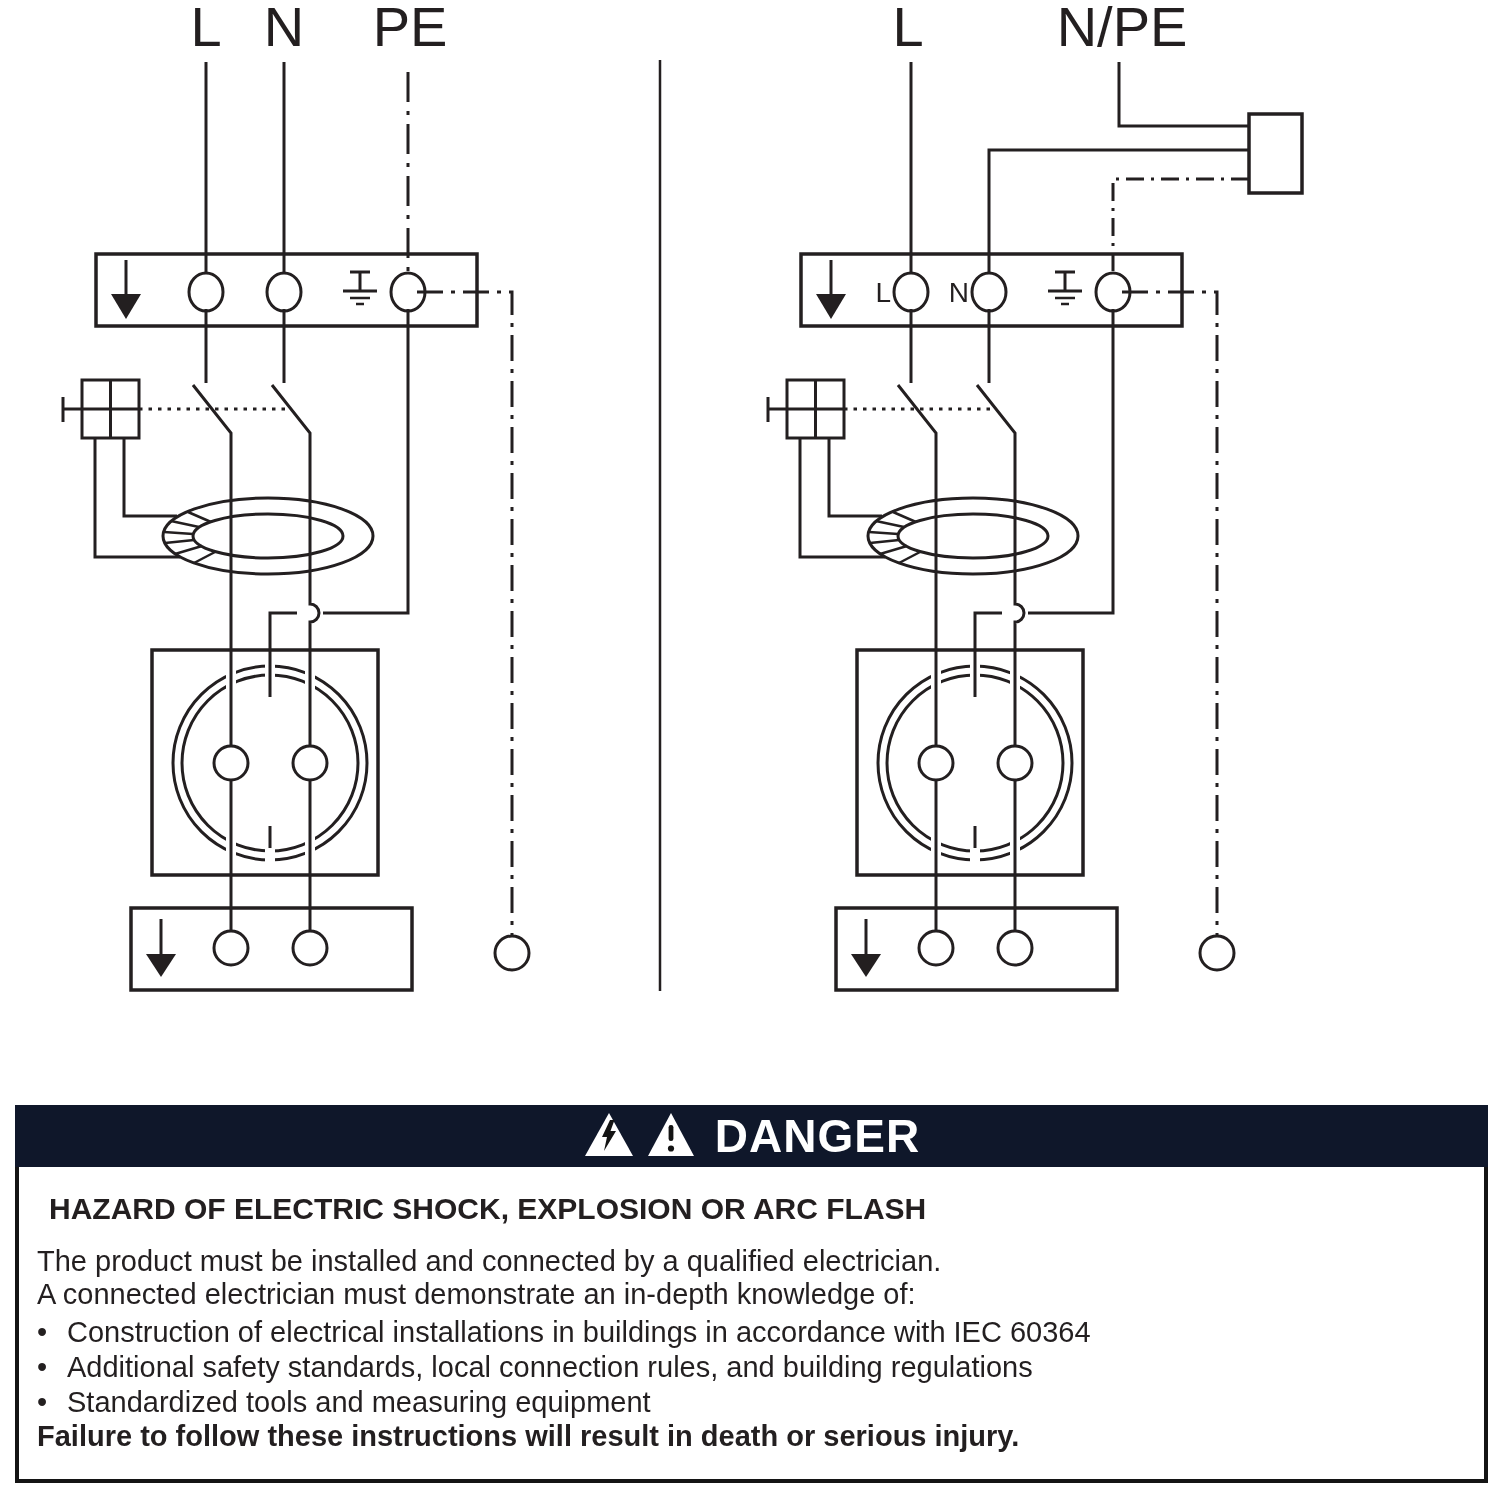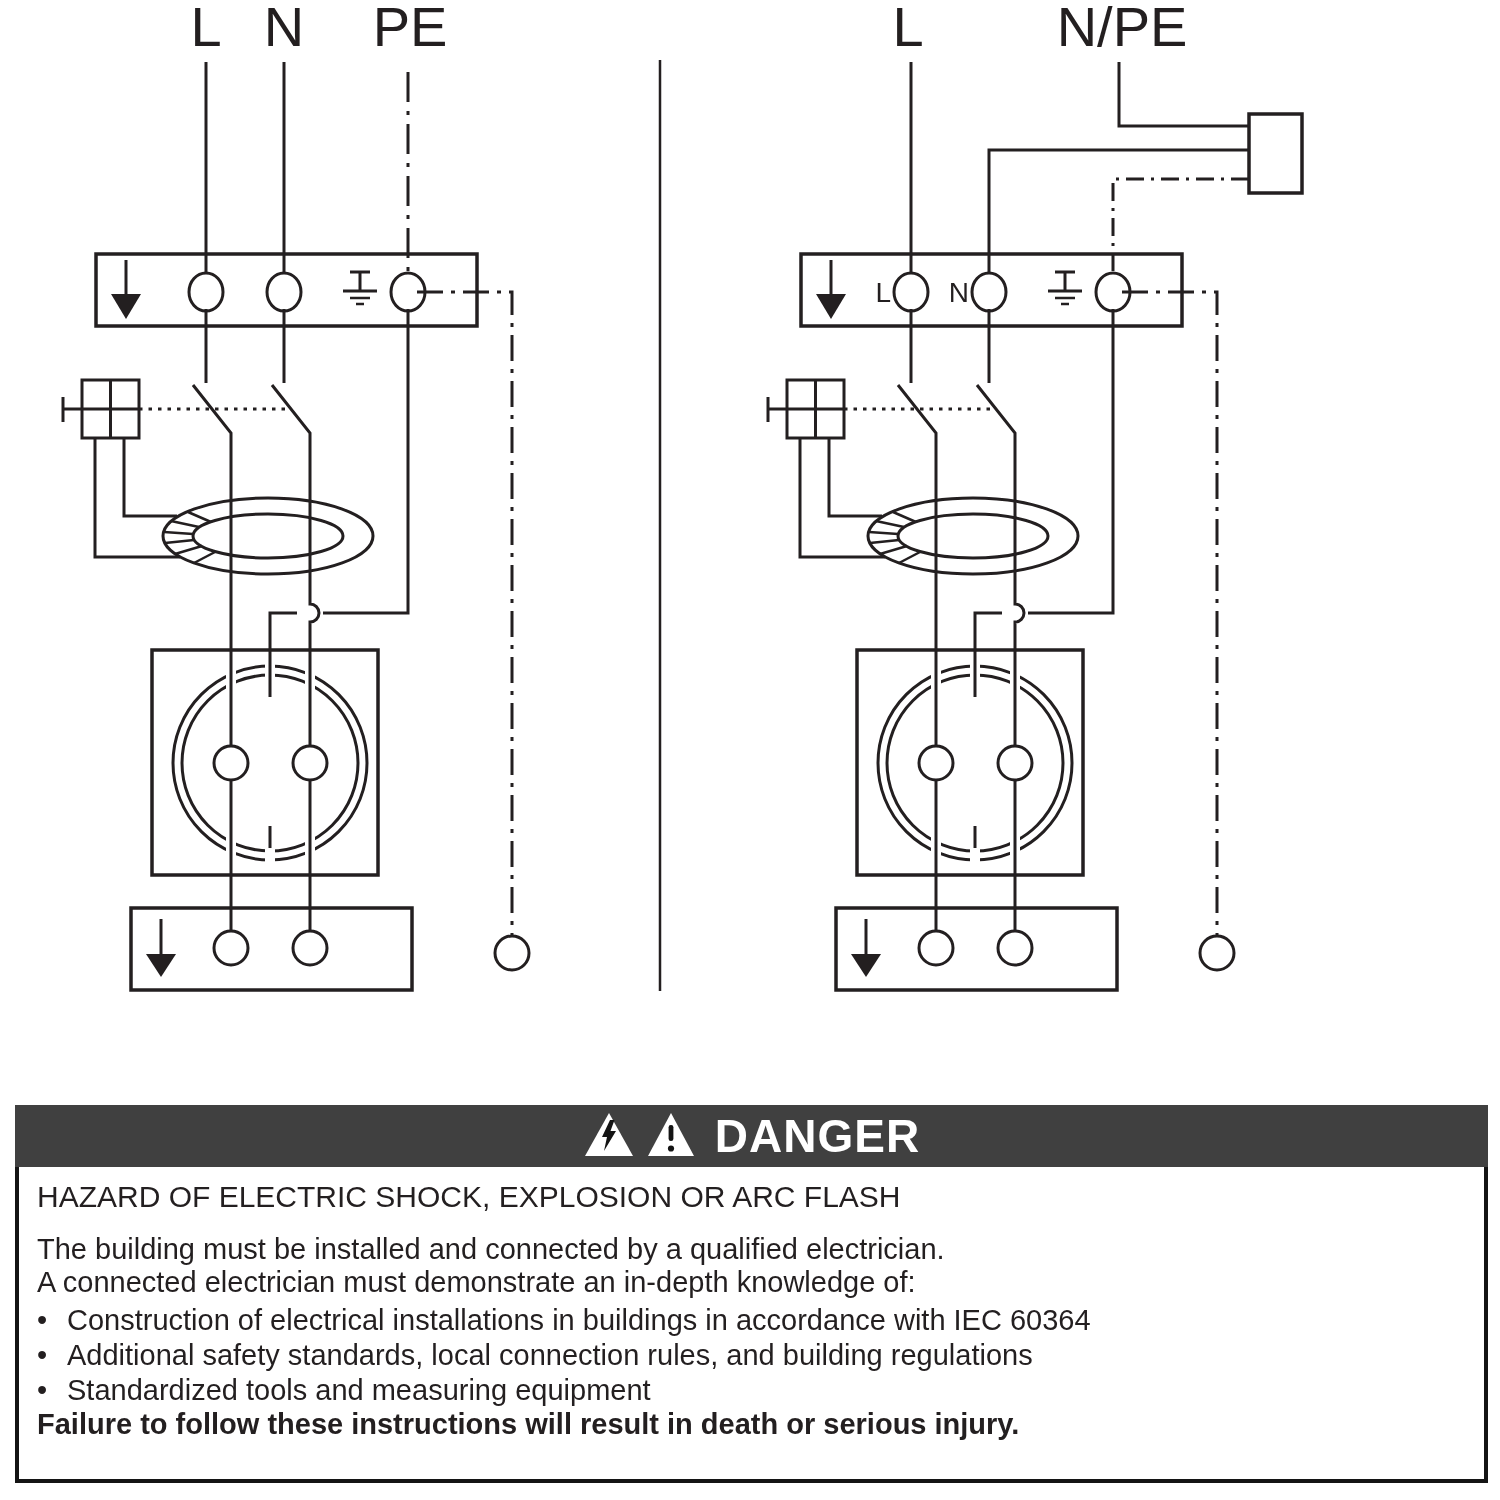--- a/index.html
+++ b/index.html
@@ -5,25 +5,25 @@
   html,body{margin:0;padding:0;background:#ffffff;}
   .page{position:relative;width:1500px;height:1500px;background:#ffffff;overflow:hidden;
         font-family:"Liberation Sans",sans-serif;color:#231f20;}
   .diagram-svg{position:absolute;left:0;top:0;}
   .diagram-svg text{font-family:"Liberation Sans",sans-serif;fill:#231f20;}
   .lbl-top{font-size:56px;}
   .lbl-term{font-size:28px;}
 
   
   .warning{position:absolute;left:15px;top:1105px;width:1473px;}
-  .warning-banner{height:62px;background:#404040;display:flex;align-items:center;justify-content:center;gap:11px;}
+  .warning-banner{height:62px;background:#0f172a;display:flex;align-items:center;justify-content:center;gap:11px;}
   .warning-banner .banner-word{color:#ffffff;font-weight:bold;font-size:46px;letter-spacing:1px;margin-left:8px;}
   .warning-content{box-sizing:border-box;border:4px solid #141414;border-top:none;height:316px;
                    padding:12px 18px 0 18px;font-size:29px;}
-  .warning-content h2{margin:0;font-size:30px;line-height:36px;font-weight:normal;}
+  .warning-content h2{margin:12px;font-size:30px;line-height:36px;font-weight:bold;}
   .warning-paragraph{margin-top:18px;}
   .warning-paragraph div{line-height:33px;}
   .warning-bullets{margin:4px 0 0 0;padding:0;list-style:none;}
   .warning-bullets li{line-height:35px;}
   .bullet-marker{display:inline-block;width:30px;}
   .warning-footer{font-weight:bold;line-height:33px;}
 </style>
 </head>
 <body>
 
@@ -167,21 +167,21 @@
           <circle cx="25" cy="37.5" r="3.1" fill="#141414"></circle>
         </svg>
       </span>
       <span class="banner-word">DANGER</span>
     </div>
 
     <div class="warning-content">
       <h2>HAZARD OF ELECTRIC SHOCK, EXPLOSION OR ARC FLASH</h2>
 
       <div class="warning-paragraph">
-        <div>The building must be installed and connected by a qualified electrician.</div>
+        <div>The product must be installed and connected by a qualified electrician.</div>
         <div>A connected electrician must demonstrate an in-depth knowledge of:</div>
       </div>
 
       <ul class="warning-bullets">
         <li>
           <span class="bullet-marker">•</span><span>Construction of electrical installations in buildings in accordance with IEC 60364</span>
         </li>
         <li>
           <span class="bullet-marker">•</span><span>Additional safety standards, local connection rules, and building regulations</span>
         </li>

